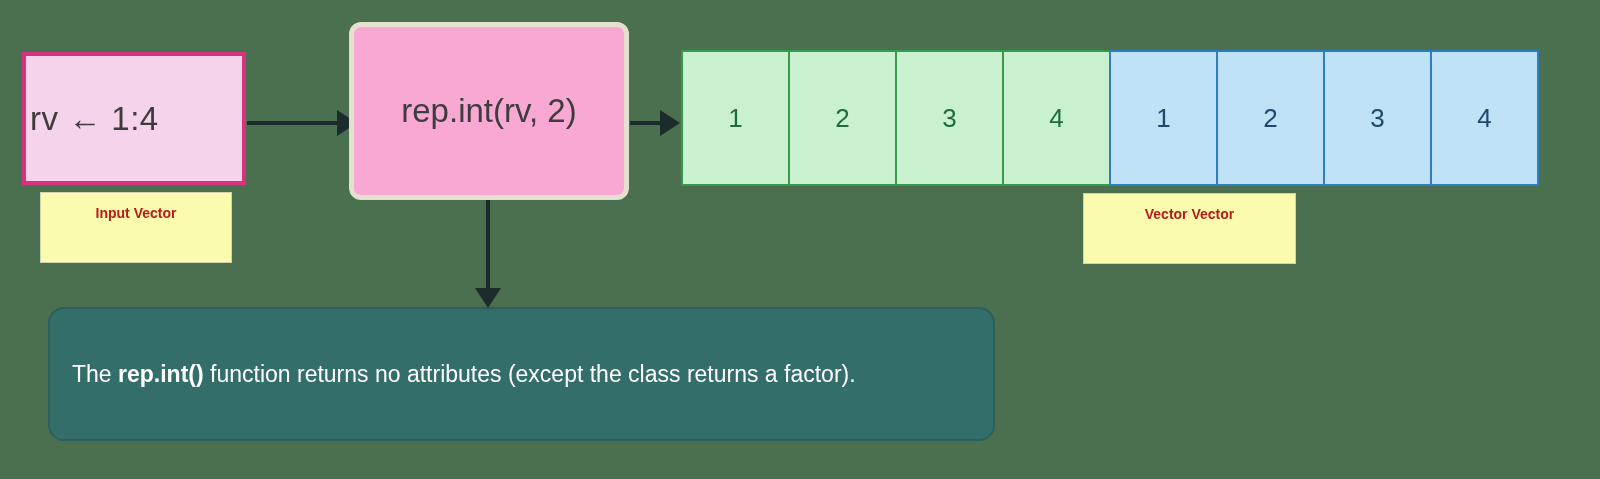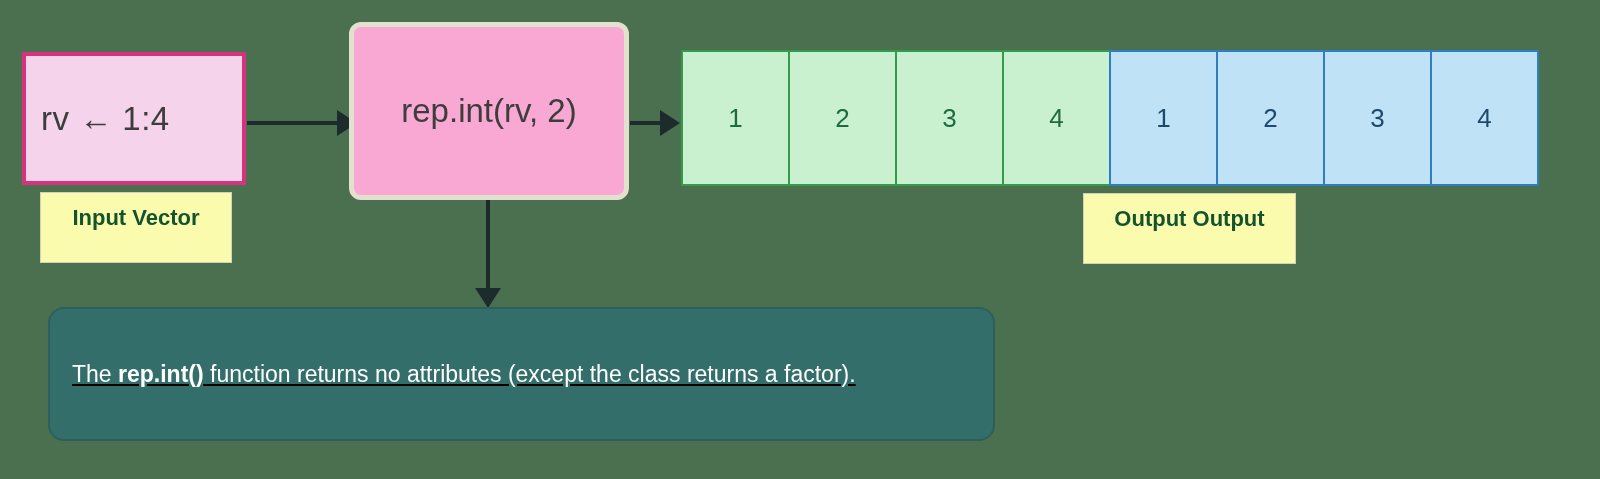--- a/index.html
+++ b/index.html
@@ -21,21 +21,21 @@
     position: absolute;
     left: 22px;
     top: 52px;
     width: 224px;
     height: 133px;
     background: #f5d3ea;
     border: 4px solid #d6337e;
     box-sizing: border-box;
     display: flex;
     align-items: center;
-    padding-left: 15px;
+    padding-left: 4px;
   }
   .input-box .txt {
     font-size: 33px;
     color: #3d3d3d;
     letter-spacing: 0.5px;
     white-space: nowrap;
   }
 
   
   .proc-box {
@@ -63,23 +63,23 @@
     position: absolute;
     background: #fbfbae;
     border: 1px solid #d4d2b0;
     box-sizing: border-box;
     display: flex;
     align-items: flex-start;
     justify-content: center;
     padding-top: 12px;
   }
   .note .txt {
-    font-size: 22px;
+    font-size: 14px;
     font-weight: bold;
-    color: #14532d;
+    color: #b91c1c;
     white-space: nowrap;
   }
   .note-input  { left: 40px;   top: 192px; width: 192px; height: 71px; }
   .note-output { left: 1083px; top: 193px; width: 213px; height: 71px; }
 
   
   .vector {
     position: absolute;
     left: 683px;
     top: 50px;
@@ -115,21 +115,20 @@
     top: 307px;
     width: 947px;
     height: 134px;
     background: #346e6b;
     border: 2px solid #2c5f5d;
     border-radius: 16px;
     box-sizing: border-box;
     display: flex;
     align-items: center;
     padding-left: 22px;
-    text-decoration: underline;
   }
   .callout .txt {
     font-size: 23px;
     color: #ffffff;
     white-space: nowrap;
   }
   .callout .txt b { font-weight: bold; }
 
   
   .conn { position: absolute; }
@@ -204,20 +203,20 @@
       <div class="cell green">2</div>
       <div class="cell green">3</div>
       <div class="cell green">4</div>
       <div class="cell blue">1</div>
       <div class="cell blue">2</div>
       <div class="cell blue">3</div>
       <div class="cell blue">4</div>
     </div>
 
   <div class="note note-output">
-    <span class="txt">Output Output</span>
+    <span class="txt">Vector Vector</span>
   </div>
 
   <div class="callout">
     <span class="txt"><span>The </span><b>rep.int()</b><span> function returns no attributes (except the class returns a factor).</span></span>
   </div>
 
 </div>
 
 </body></html>

